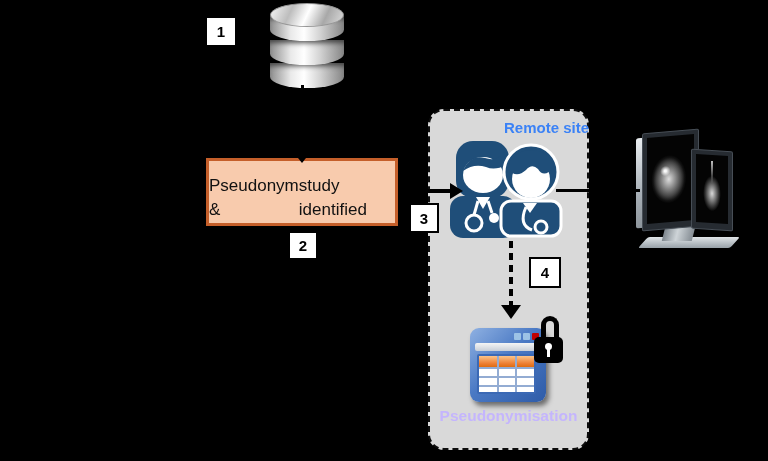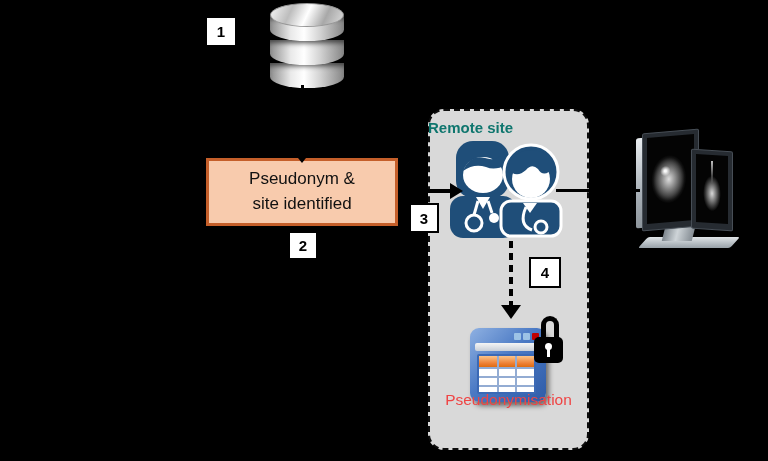--- a/index.html
+++ b/index.html
@@ -43,32 +43,32 @@
   .monitor-line { position:absolute; left:556px; top:189px; width:84px; height:3px; background:#000; z-index:4; }
   .dashed-arrow-line { position:absolute; left:509px; top:241px; width:4px; height:64px;
     background:repeating-linear-gradient(to bottom,#000 0 7px,transparent 7px 12px); z-index:4; }
   .dashed-arrow-head { position:absolute; left:501px; top:305px; width:0; height:0;
     border-left:10px solid transparent; border-right:10px solid transparent; border-top:14px solid #000; z-index:4; }
 
   
   .pseudonym-box {
     position:absolute; left:206px; top:158px; width:192px; height:68px; box-sizing:border-box;
     background:#F8CBAD; border:3px solid #C55F2A; z-index:2;
-    display:flex; flex-direction:column; align-items:center; justify-content:center;
+    display:flex; flex-direction:row; align-items:flex-end; justify-content:center;
     color:#111; font-size:17px; line-height:1.45;
   }
 
   
   .remote-box {
     position:absolute; left:428px; top:109px; width:161px; height:341px; box-sizing:border-box;
     background:#D9D9D9; border:2px dashed #0d0d0d; border-radius:16px; z-index:1;
   }
   .remote-title {
-    position:absolute; left:428px; top:119px; width:161px; text-align:left;
-    color:#0f766e; font-weight:bold; font-size:15px; z-index:2;
+    position:absolute; left:428px; top:119px; width:161px; text-align:right;
+    color:#3b82f6; font-weight:bold; font-size:15px; z-index:2;
   }
 
   
   .doctors { position:absolute; left:450px; top:139px; z-index:3; }
 
   
   .table-win {
     position:absolute; left:470px; top:328px; width:76px; height:74px; border-radius:9px;
     background:linear-gradient(135deg,#8FB1E2 0%,#4A79C4 45%,#2F5CA8 100%);
     box-shadow:3px 4px 5px rgba(0,0,0,0.5); z-index:2;
@@ -91,22 +91,22 @@
   
   .lock-shackle { position:absolute; left:541px; top:316px; width:8px; height:22px;
     border:5px solid #000; border-bottom:none; border-radius:10px 10px 0 0; z-index:4; }
   .lock-body { position:absolute; left:534px; top:337px; width:29px; height:26px;
     background:#000; border-radius:5px; z-index:4; }
   .lock-hole { position:absolute; left:545px; top:343px; width:7px; height:7px;
     background:#fff; border-radius:50%; z-index:5; }
   .lock-stem { position:absolute; left:547px; top:349px; width:3px; height:8px; background:#fff; z-index:5; }
 
   .lookup-caption {
-    position:absolute; left:428px; top:390px; width:161px; text-align:center;
-    color:#ef4444; font-weight:normal; font-size:15.5px; line-height:1.35; z-index:2;
+    position:absolute; left:428px; top:406px; width:161px; text-align:center;
+    color:#c4b5fd; font-weight:bold; font-size:15.5px; line-height:1.35; z-index:2;
   }
 
   
   .monitors { position:absolute; left:633px; top:128px; width:135px; height:122px; z-index:2; }
   .mon-left-edge { position:absolute; left:3px; top:10px; width:10px; height:90px;
     background:linear-gradient(180deg,#eaeef1,#a9b1b8 60%,#8d959c); transform:skewY(-6deg); border-radius:2px; }
   .mon-left { position:absolute; left:9px; top:3px; width:55px; height:96px;
     background:#262b31; border:1px solid #474e56; transform:skewY(-5deg); border-radius:2px; }
   .mon-right { position:absolute; left:58px; top:22px; width:40px; height:78px;
     background:#262b31; border:1px solid #474e56; transform:skewY(4deg); border-radius:2px; }
@@ -140,21 +140,21 @@
   <div id="label1" class="step-label">1</div>
   <div id="label2" class="step-label">2</div>
   <div id="label3" class="step-label">3</div>
   <div id="label4" class="step-label">4</div>
 
   <div class="v-arrow-line"></div>
   <div class="v-arrow-head"></div>
 
   <div class="pseudonym-box">
     <div>Pseudonym &amp;</div>
-    <div>site identified</div>
+    <div>study identified</div>
   </div>
 
   <div class="h-arrow-line"></div>
   <div class="h-arrow-head"></div>
 
   <div class="remote-box"></div>
   <div class="remote-title">Remote site</div>
 
   <svg class="doctors" width="113" height="106" viewBox="0 0 113 106" xmlns="http://www.w3.org/2000/svg">
 

